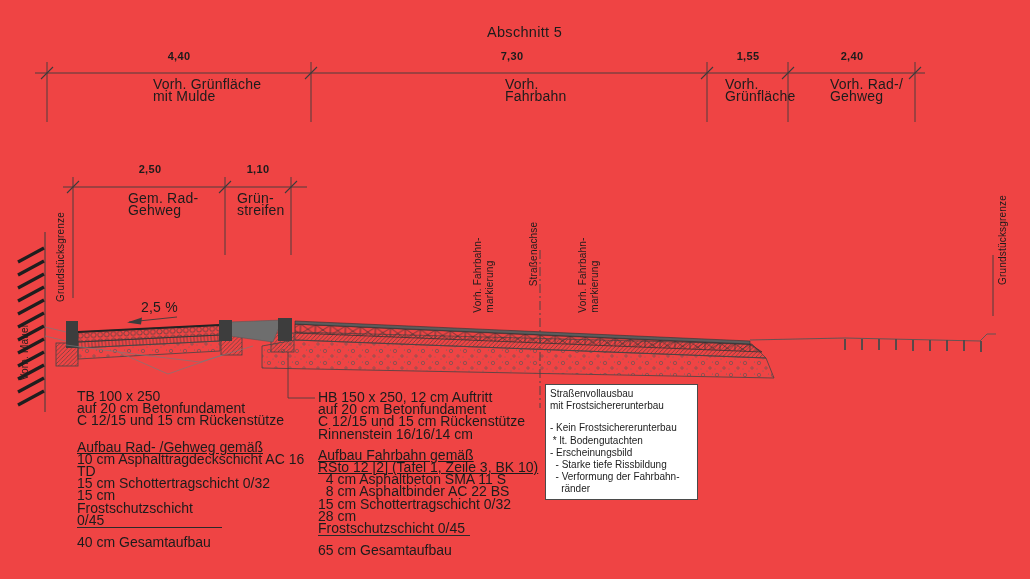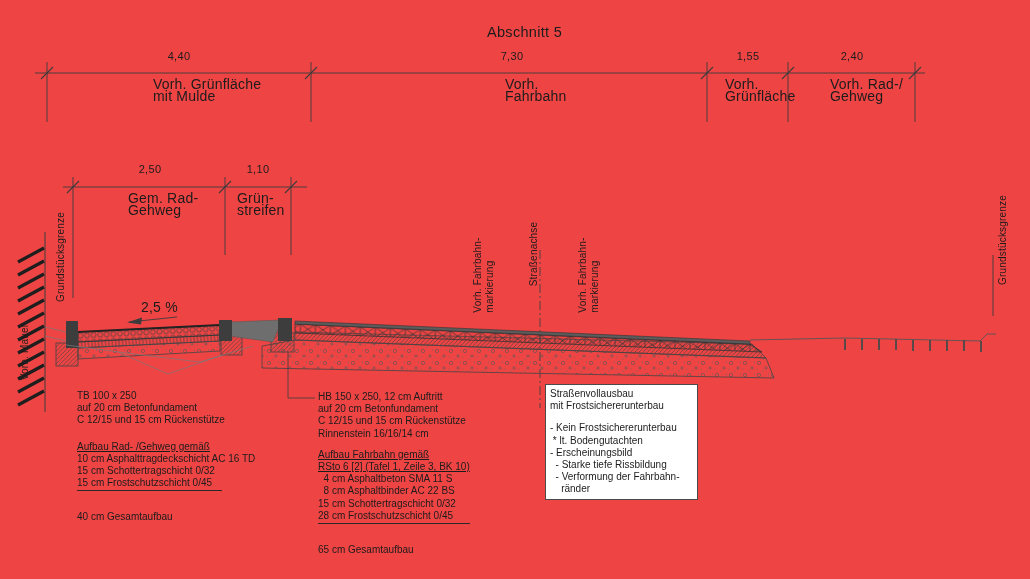--- a/index.html
+++ b/index.html
@@ -1,27 +1,27 @@
 <!DOCTYPE html>
 <html><head>
 <meta charset="utf-8">
 <style>
   html,body{margin:0;padding:0;background:#ffffff;}
   #stage{position:relative;width:1030px;height:579px;background:#ef4444;overflow:hidden;
          font-family:"Liberation Sans","DejaVu Sans",sans-serif;color:#1c1c1c;}
   #linework{position:absolute;left:0;top:0;}
   .t{position:absolute;font-size:14px;line-height:12px;white-space:pre-line;letter-spacing:.2px;}
-  .dim{position:absolute;font-size:11px;font-weight:normal;transform:translateX(-50%);letter-spacing:.3px;}
+  .dim{position:absolute;font-size:11px;font-weight:bold;transform:translateX(-50%);letter-spacing:.3px;}
   .title{position:absolute;font-size:14.5px;letter-spacing:.3px;}
   .vlabel{position:absolute;font-size:10px;line-height:11.5px;white-space:pre-line;
           transform:translate(-50%,-50%) rotate(-90deg);letter-spacing:.2px;}
-  .noteblock{position:absolute;font-size:10px;line-height:12.2px;}
+  .noteblock{position:absolute;font-size:14px;line-height:12.2px;}
   .nline{display:block;white-space:pre-wrap;min-height:12.2px;}
   .nhead{text-decoration:underline;}
-  .nsum{border-bottom:1px solid #2a2a2a;padding-bottom:1px;margin-bottom:20px;}
+  .nsum{border-bottom:1px solid #2a2a2a;padding-bottom:1px;margin-bottom:8px;}
   .w145{width:145px;} .w152{width:152px;}
   .notebox{position:absolute;left:545px;top:384px;width:143px;height:108px;
            border:1px solid #4a4a4a;background:#fff;padding:3px 4px;font-size:10px;line-height:12px;}
 </style>
 </head>
 <body>
 
 <div id="stage">
 
   <svg id="linework" width="1030" height="579" viewBox="0 0 1030 579">
@@ -170,21 +170,21 @@
     <span class="nline nsum w145">15 cm Frostschutzschicht 0/45</span>
     <span class="nline">40 cm Gesamtaufbau</span>
   </div>
 
   <div class="noteblock" style="left:318px;top:391px;width:240px;">
     <span class="nline">HB 150 x 250, 12 cm Auftritt</span>
     <span class="nline">auf 20 cm Betonfundament</span>
     <span class="nline">C 12/15 und 15 cm Rückenstütze</span>
     <span class="nline">Rinnenstein 16/16/14 cm</span>
     <span class="nline nhead" style="margin-top:9px;">Aufbau Fahrbahn gemäß</span>
-    <span class="nline nhead">RSto 6 [2] (Tafel 1, Zeile 3, BK 10)</span>
+    <span class="nline nhead">RSto 12 [2] (Tafel 1, Zeile 3, BK 10)</span>
     <span class="nline">  4 cm Asphaltbeton SMA 11 S</span>
     <span class="nline">  8 cm Asphaltbinder AC 22 BS</span>
     <span class="nline">15 cm Schottertragschicht 0/32</span>
     <span class="nline nsum w152">28 cm Frostschutzschicht 0/45</span>
     <span class="nline">65 cm Gesamtaufbau</span>
   </div>
 
   <div class="notebox">
     <span class="nline">Straßenvollausbau</span>
     <span class="nline">mit Frostsichererunterbau</span>

